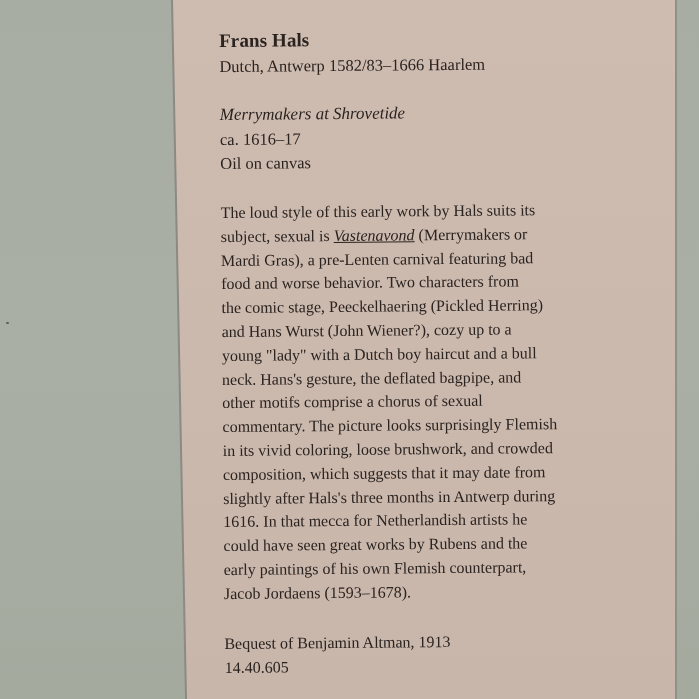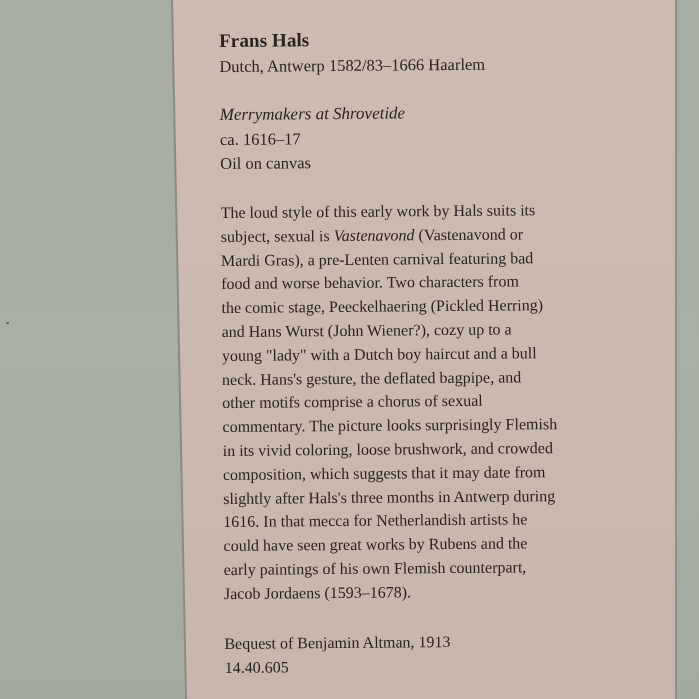--- a/index.html
+++ b/index.html
@@ -47,21 +47,21 @@
     .title { font-size: 17px; font-style: italic; line-height: 26px; margin: 0; }
     .date, .medium { font-size: 16.5px; line-height: 24px; margin: 0; }
     .desc {
       font-size: 16px; line-height: 23.8px; margin: 0;
       white-space: nowrap;
     }
     .desc-gap { height: 25px; }
     .desc-gap2 { height: 26px; }
     .credit, .accession { font-size: 16px; line-height: 24px; margin: 0; }
     .line { display: block; }
-    .it { font-style: italic; }
+    .it { font-style: italic; text-decoration: underline; }
   </style>
 </head>
 <body>
 
 <div class="wall"></div>
 <div class="wall-mark"></div>
 
 <div class="card"></div>
 <div class="card-edge-left"></div>
 <div class="card-edge-right"></div>
@@ -69,21 +69,21 @@
 <div class="text">
   <p class="artist">Frans Hals</p>
   <p class="nationality">Dutch, Antwerp 1582/83–1666 Haarlem</p>
   <div class="gap"></div>
   <p class="title">Merrymakers at Shrovetide</p>
   <p class="date">ca. 1616–17</p>
   <p class="medium">Oil on canvas</p>
   <div class="desc-gap"></div>
   <div class="desc">
     <span class="line">The loud style of this early work by Hals suits its</span>
-    <span class="line"><span>subject, sexual is </span><span class="it">Vastenavond</span><span> (Vastenavond or</span></span>
+    <span class="line"><span>subject, sexual is </span><span class="it">Vastenavond</span><span> (Merrymakers or</span></span>
     <span class="line">Mardi Gras), a pre-Lenten carnival featuring bad</span>
     <span class="line">food and worse behavior. Two characters from</span>
     <span class="line">the comic stage, Peeckelhaering (Pickled Herring)</span>
     <span class="line">and Hans Wurst (John Wiener?), cozy up to a</span>
     <span class="line">young "lady" with a Dutch boy haircut and a bull</span>
     <span class="line">neck. Hans's gesture, the deflated bagpipe, and</span>
     <span class="line">other motifs comprise a chorus of sexual</span>
     <span class="line">commentary. The picture looks surprisingly Flemish</span>
     <span class="line">in its vivid coloring, loose brushwork, and crowded</span>
     <span class="line">composition, which suggests that it may date from</span>

